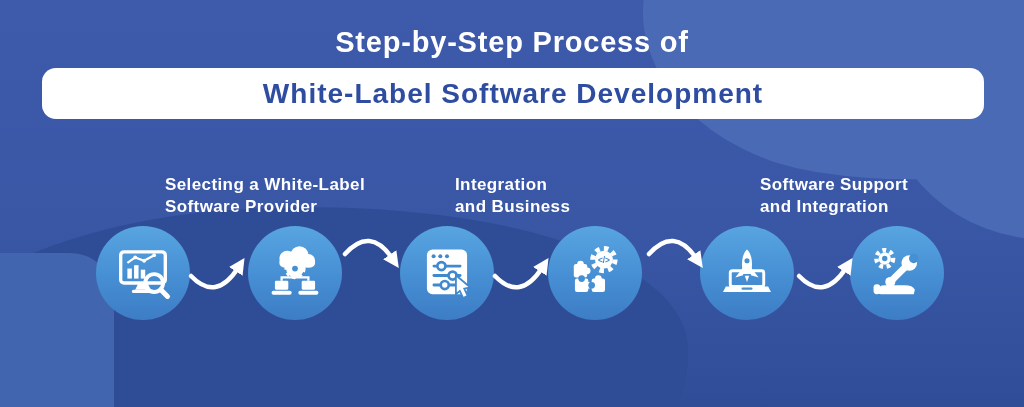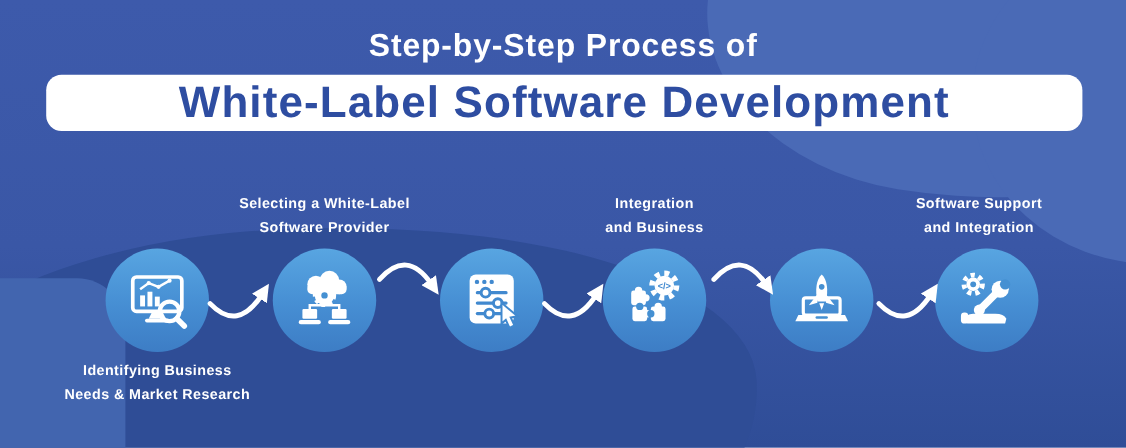--- a/index.html
+++ b/index.html
@@ -20,37 +20,37 @@
   
   .header-title{
     position:absolute;z-index:2;top:26px;left:0;width:100%;text-align:center;
     color:#ffffff;font-size:29px;font-weight:700;letter-spacing:.8px;
   }
   .banner{
     position:absolute;z-index:2;top:68px;left:42px;width:942px;height:51px;
     background:#ffffff;border-radius:14px;display:flex;align-items:center;justify-content:center;
   }
   .banner-text{
-    color:#2e4da1;font-size:40px;font-weight:700;letter-spacing:1px;white-space:nowrap;
+    color:#2e4da1;font-size:28px;font-weight:700;letter-spacing:1px;white-space:nowrap;
   }
   
   .step-circle{
     position:absolute;z-index:2;top:226px;width:94px;height:94px;border-radius:50%;
     background:linear-gradient(180deg,#58a5e1 0%,#468ed3 55%,#3d7dc5 100%);
     display:flex;align-items:center;justify-content:center;
   }
   .c1{left:96px}.c2{left:248px}.c3{left:400px}.c4{left:548px}.c5{left:700px}.c6{left:850px}
   .step-circle svg{display:block}
   
   .step-label{
-    position:absolute;z-index:2;width:260px;text-align:center;color:#ffffff;
-    font-size:13px;font-weight:700;letter-spacing:.4px;line-height:22px;
+    position:absolute;z-index:2;width:260px;text-align:left;color:#ffffff;
+    font-size:17px;font-weight:700;letter-spacing:.4px;line-height:22px;
   }
   .lab-above{top:174px}.lab-below{top:326px}
-  .l1{left:13px}.l2{left:165px}.l3{left:317px}.l4{left:465px}.l5{left:617px}.l6{left:760px}
+  .l1{left:13px}.l2{left:165px}.l3{left:317px}.l4{left:455px}.l5{left:617px}.l6{left:760px}
   
   .arrow{position:absolute;z-index:2;width:64px;height:52px;}
   .a1{left:186px;top:254px}.a2{left:340px;top:222px}.a3{left:490px;top:254px}
   .a4{left:644px;top:222px}.a5{left:794px;top:254px}
 </style>
 </head>
 <body>
 
 <div class="stage">
 
@@ -70,24 +70,20 @@
   </div>
   <div class="step-label lab-above l4">
     <span style="display:block">Integration</span>
     <span style="display:block">and Business</span>
   </div>
   <div class="step-label lab-above l6">
     <span style="display:block">Software Support</span>
     <span style="display:block">and Integration</span>
   </div>
 
-  <div class="step-label lab-below l1">
-    <span style="display:block">Identifying Business</span>
-    <span style="display:block">Needs &amp; Market Research</span>
-  </div>
   <div class="step-label lab-below l3">
   </div>
 
   <div class="step-circle c1">
     <svg width="58" height="58" viewBox="0 0 52 52">
       <rect x="6" y="7" width="40" height="28" rx="3" fill="none" stroke="#fff" stroke-width="3"></rect>
       <rect x="12" y="22" width="4" height="9" fill="#fff"></rect>
       <rect x="18" y="19" width="4" height="12" fill="#fff"></rect>
       <rect x="24" y="23" width="4" height="8" fill="#fff"></rect>
       <polyline points="12,17 19,12 27,15 36,10" fill="none" stroke="#fff" stroke-width="2"></polyline>

